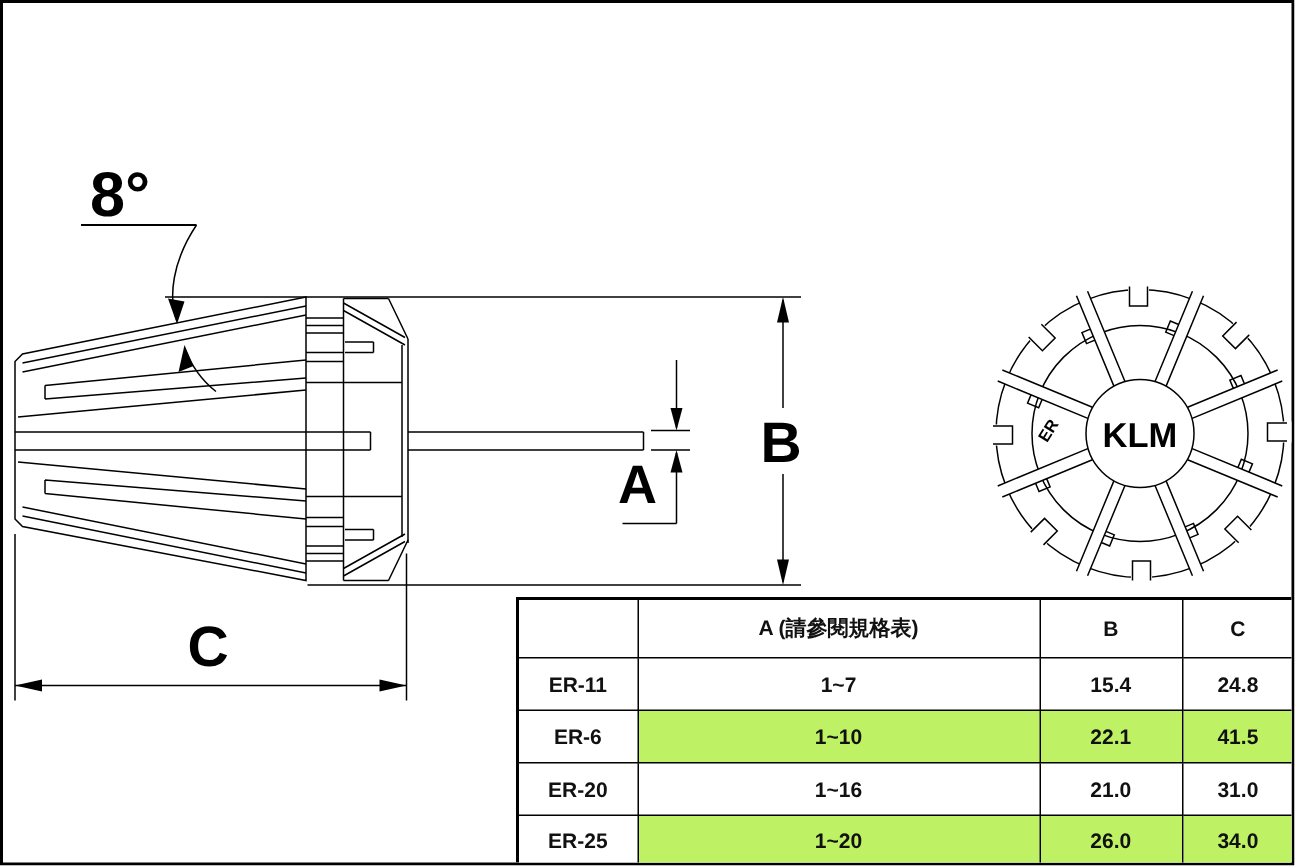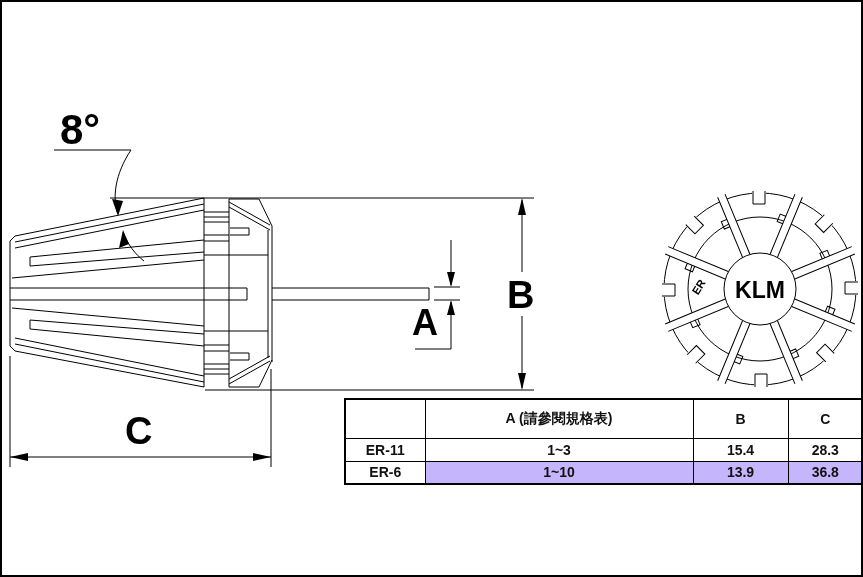--- a/index.html
+++ b/index.html
@@ -29,22 +29,22 @@
     vertical-align:middle;
     font-size:14px;
     font-weight:bold;
     color:#111;
     padding:0;
     overflow:hidden;
     white-space:nowrap;
   }
   .spec-table{border:2px solid #000;}
   .spec-table thead tr{height:39px;}
-  .spec-table tbody tr{height:23px;}
-  .spec-table tbody tr.shaded td.val{background:#c4b5fd;}
+  .spec-table tbody tr{height:35px;}
+  .spec-table tbody tr.shaded td.val{background:#bef264;}
 </style>
 </head>
 <body>
 
 <div class="canvas">
 
   <svg class="drawing-svg" width="863" height="577" viewBox="0 0 863 577" xmlns="http://www.w3.org/2000/svg">
 
     <g stroke="#000" stroke-width="1" fill="none">
 
@@ -212,26 +212,38 @@
       <tr>
         <th></th>
         <th>A (請參閱規格表)</th>
         <th>B</th>
         <th>C</th>
       </tr>
     </thead>
     <tbody>
       <tr>
         <td>ER-11</td>
-        <td class="val">1~3</td>
+        <td class="val">1~7</td>
         <td class="val">15.4</td>
-        <td class="val">28.3</td>
+        <td class="val">24.8</td>
       </tr>
       <tr class="shaded">
         <td>ER-6</td>
         <td class="val">1~10</td>
-        <td class="val">13.9</td>
-        <td class="val">36.8</td>
+        <td class="val">22.1</td>
+        <td class="val">41.5</td>
+      </tr>
+      <tr>
+        <td>ER-20</td>
+        <td class="val">1~16</td>
+        <td class="val">21.0</td>
+        <td class="val">31.0</td>
+      </tr>
+      <tr class="shaded">
+        <td>ER-25</td>
+        <td class="val">1~20</td>
+        <td class="val">26.0</td>
+        <td class="val">34.0</td>
       </tr>
     </tbody>
   </table>
 
 </div>
 
 </body></html>

